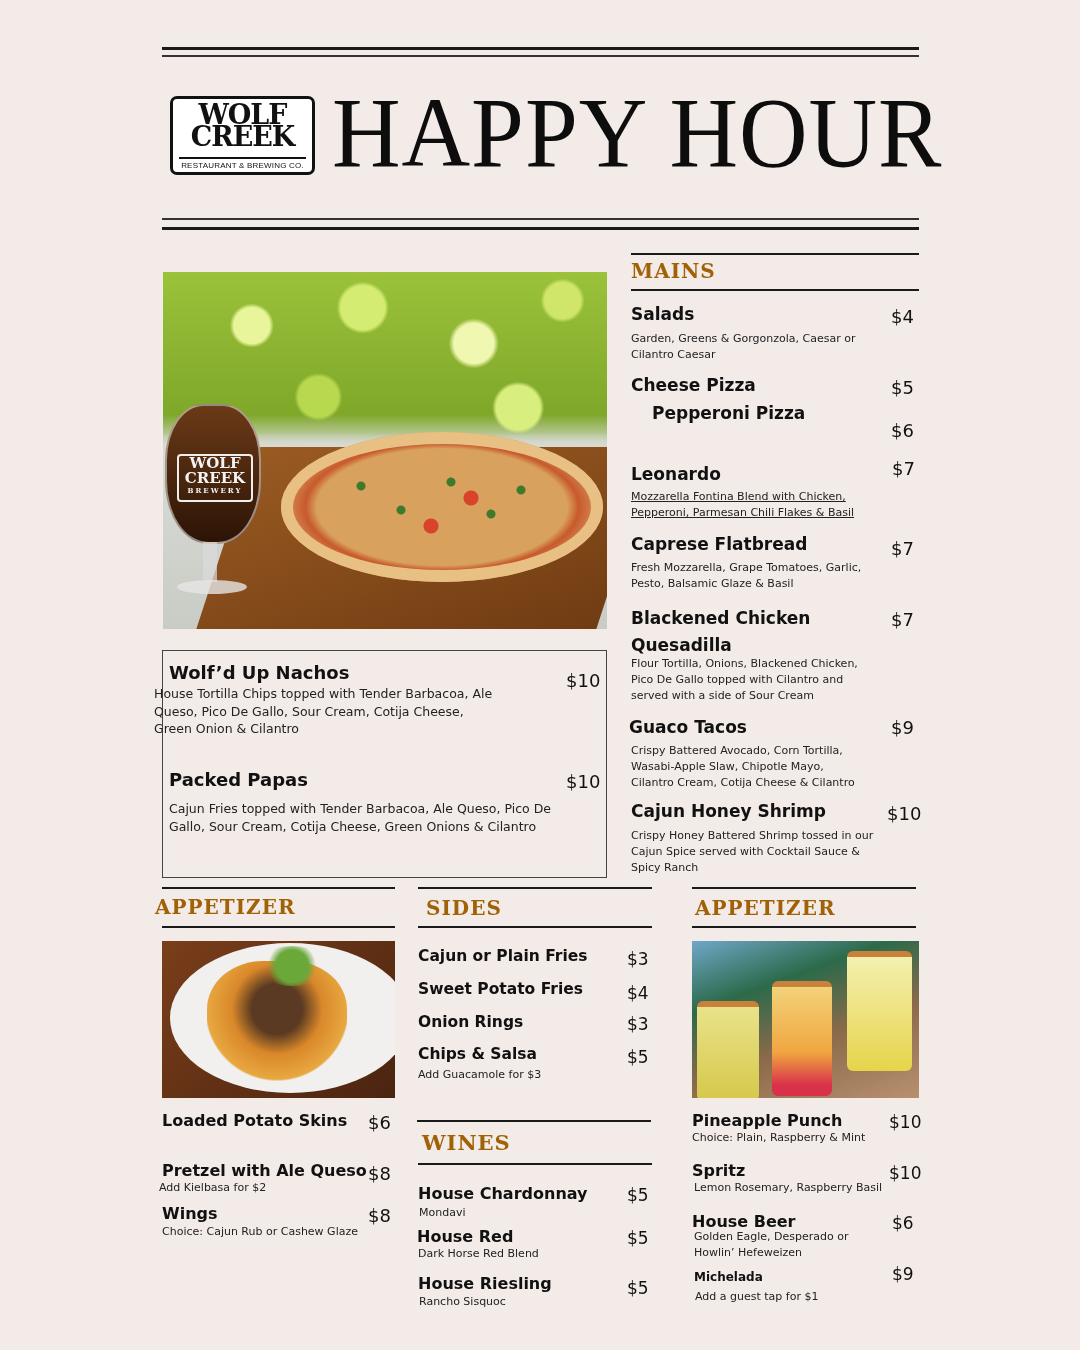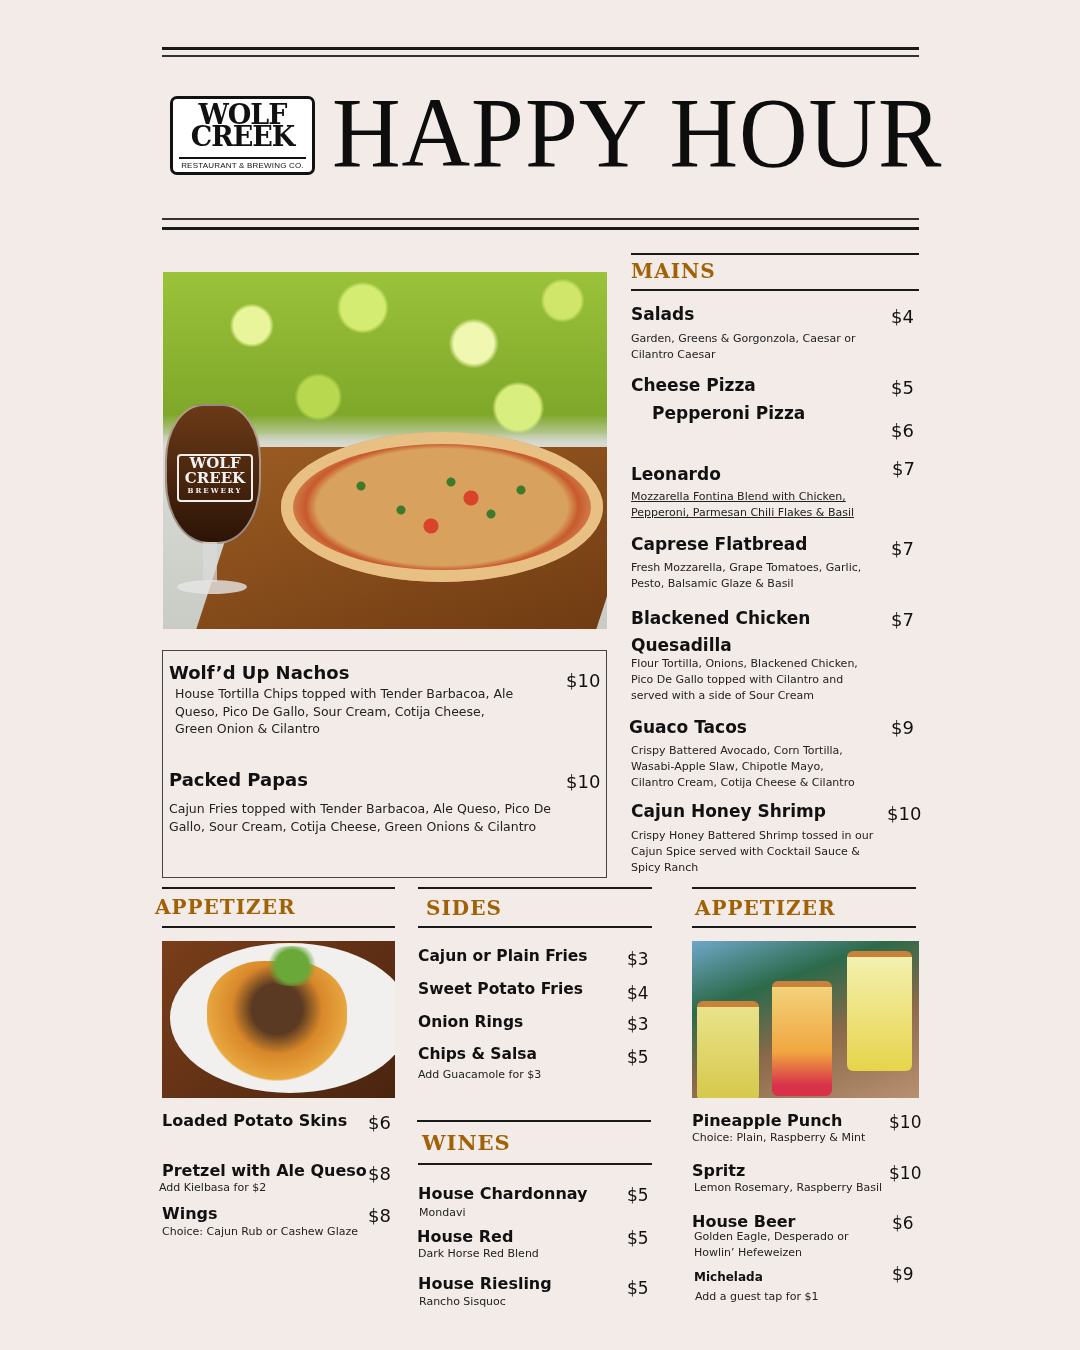--- a/index.html
+++ b/index.html
@@ -72,21 +72,21 @@
       <div style="font-size:7px;line-height:10px;letter-spacing:2px;">BREWERY</div>
     </div>
   </div>
   <div class="abs" style="left:40px;top:270px;width:14px;height:40px;background:rgba(220,220,220,0.7);"></div>
   <div class="abs" style="left:14px;top:308px;width:70px;height:14px;border-radius:50%;background:rgba(230,230,230,0.8);"></div>
 </div>
 
 <div class="box" style="left:162px;top:650px;width:445px;height:228px;"></div>
 <div class="item-name" style="left:169px;top:662px;font-size:18px;">Wolf’d Up Nachos</div>
 <div class="price" style="left:566px;top:670px;">$10</div>
-<div class="item-desc" style="left:175px;top:685px;width:350px;font-size:12.5px;line-height:17.5px;">House Tortilla Chips topped with Tender Barbacoa, Ale Queso, Pico De Gallo, Sour Cream, Cotija Cheese, Green Onion &amp; Cilantro</div>
+<div class="item-desc" style="left:154px;top:685px;width:350px;font-size:12.5px;line-height:17.5px;">House Tortilla Chips topped with Tender Barbacoa, Ale Queso, Pico De Gallo, Sour Cream, Cotija Cheese, Green Onion &amp; Cilantro</div>
 
 <div class="item-name" style="left:169px;top:769px;font-size:18px;">Packed Papas</div>
 <div class="price" style="left:566px;top:771px;">$10</div>
 <div class="item-desc" style="left:169px;top:800px;width:390px;font-size:12.5px;line-height:17.5px;">Cajun Fries topped with Tender Barbacoa, Ale Queso, Pico De Gallo, Sour Cream, Cotija Cheese, Green Onions &amp; Cilantro</div>
 
 <div class="rule" style="left:631px;top:253px;width:288px;height:2px;"></div>
 <div class="sec-head" style="left:631px;top:259px;width:292px;">MAINS</div>
 <div class="rule" style="left:631px;top:289px;width:288px;height:2px;"></div>
 
 <div class="item-name" style="left:631px;top:304px;">Salads</div>

